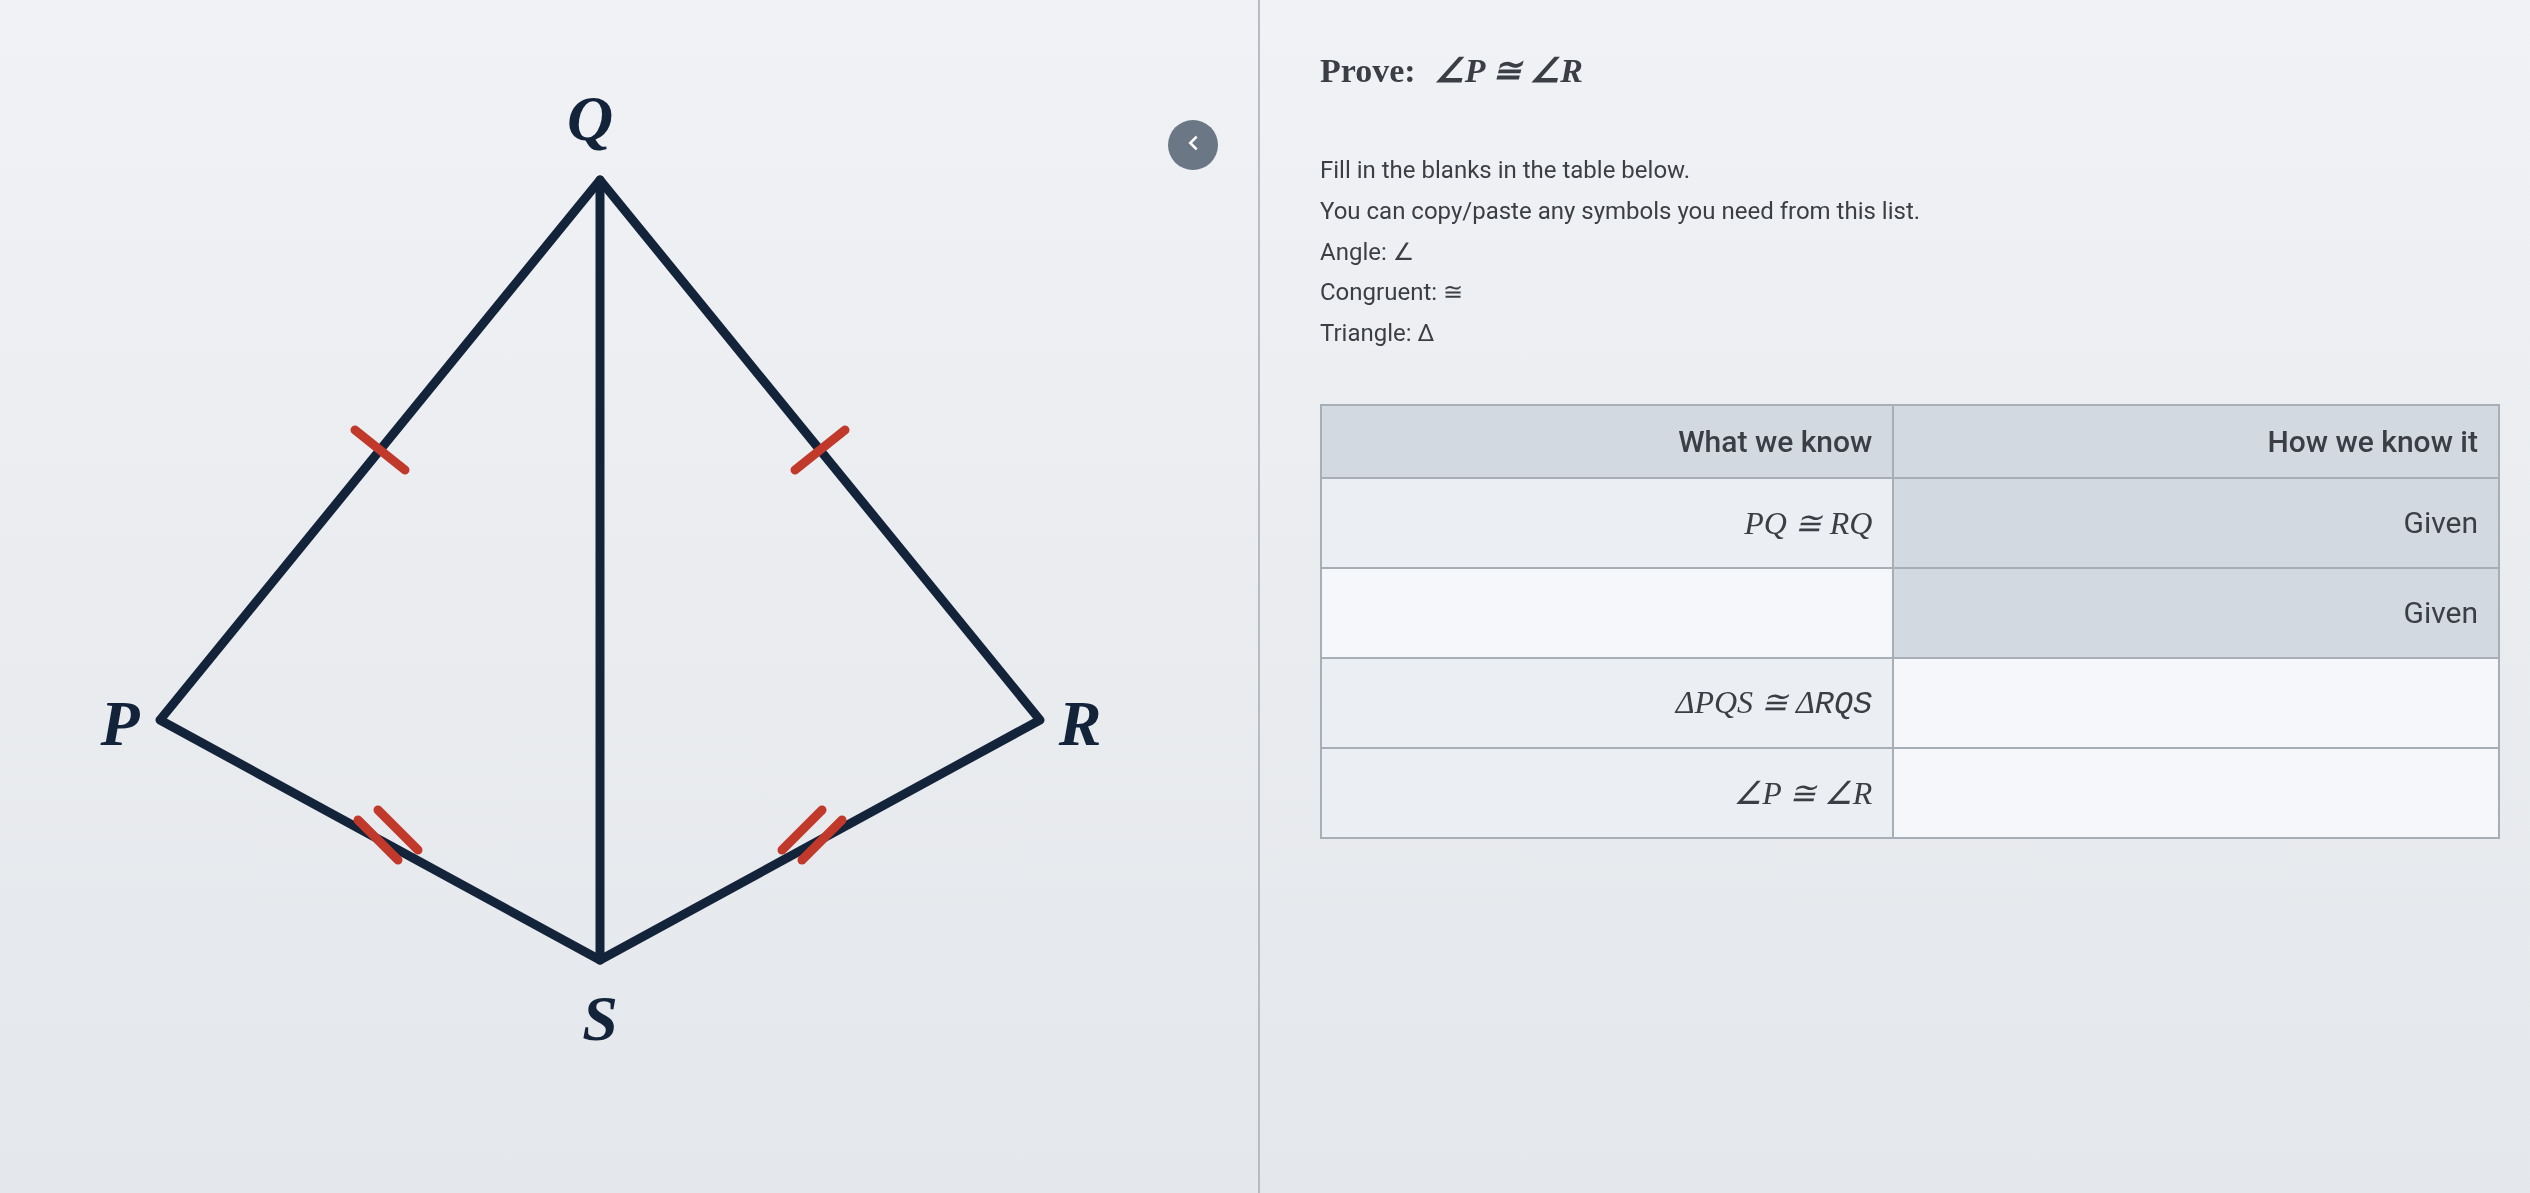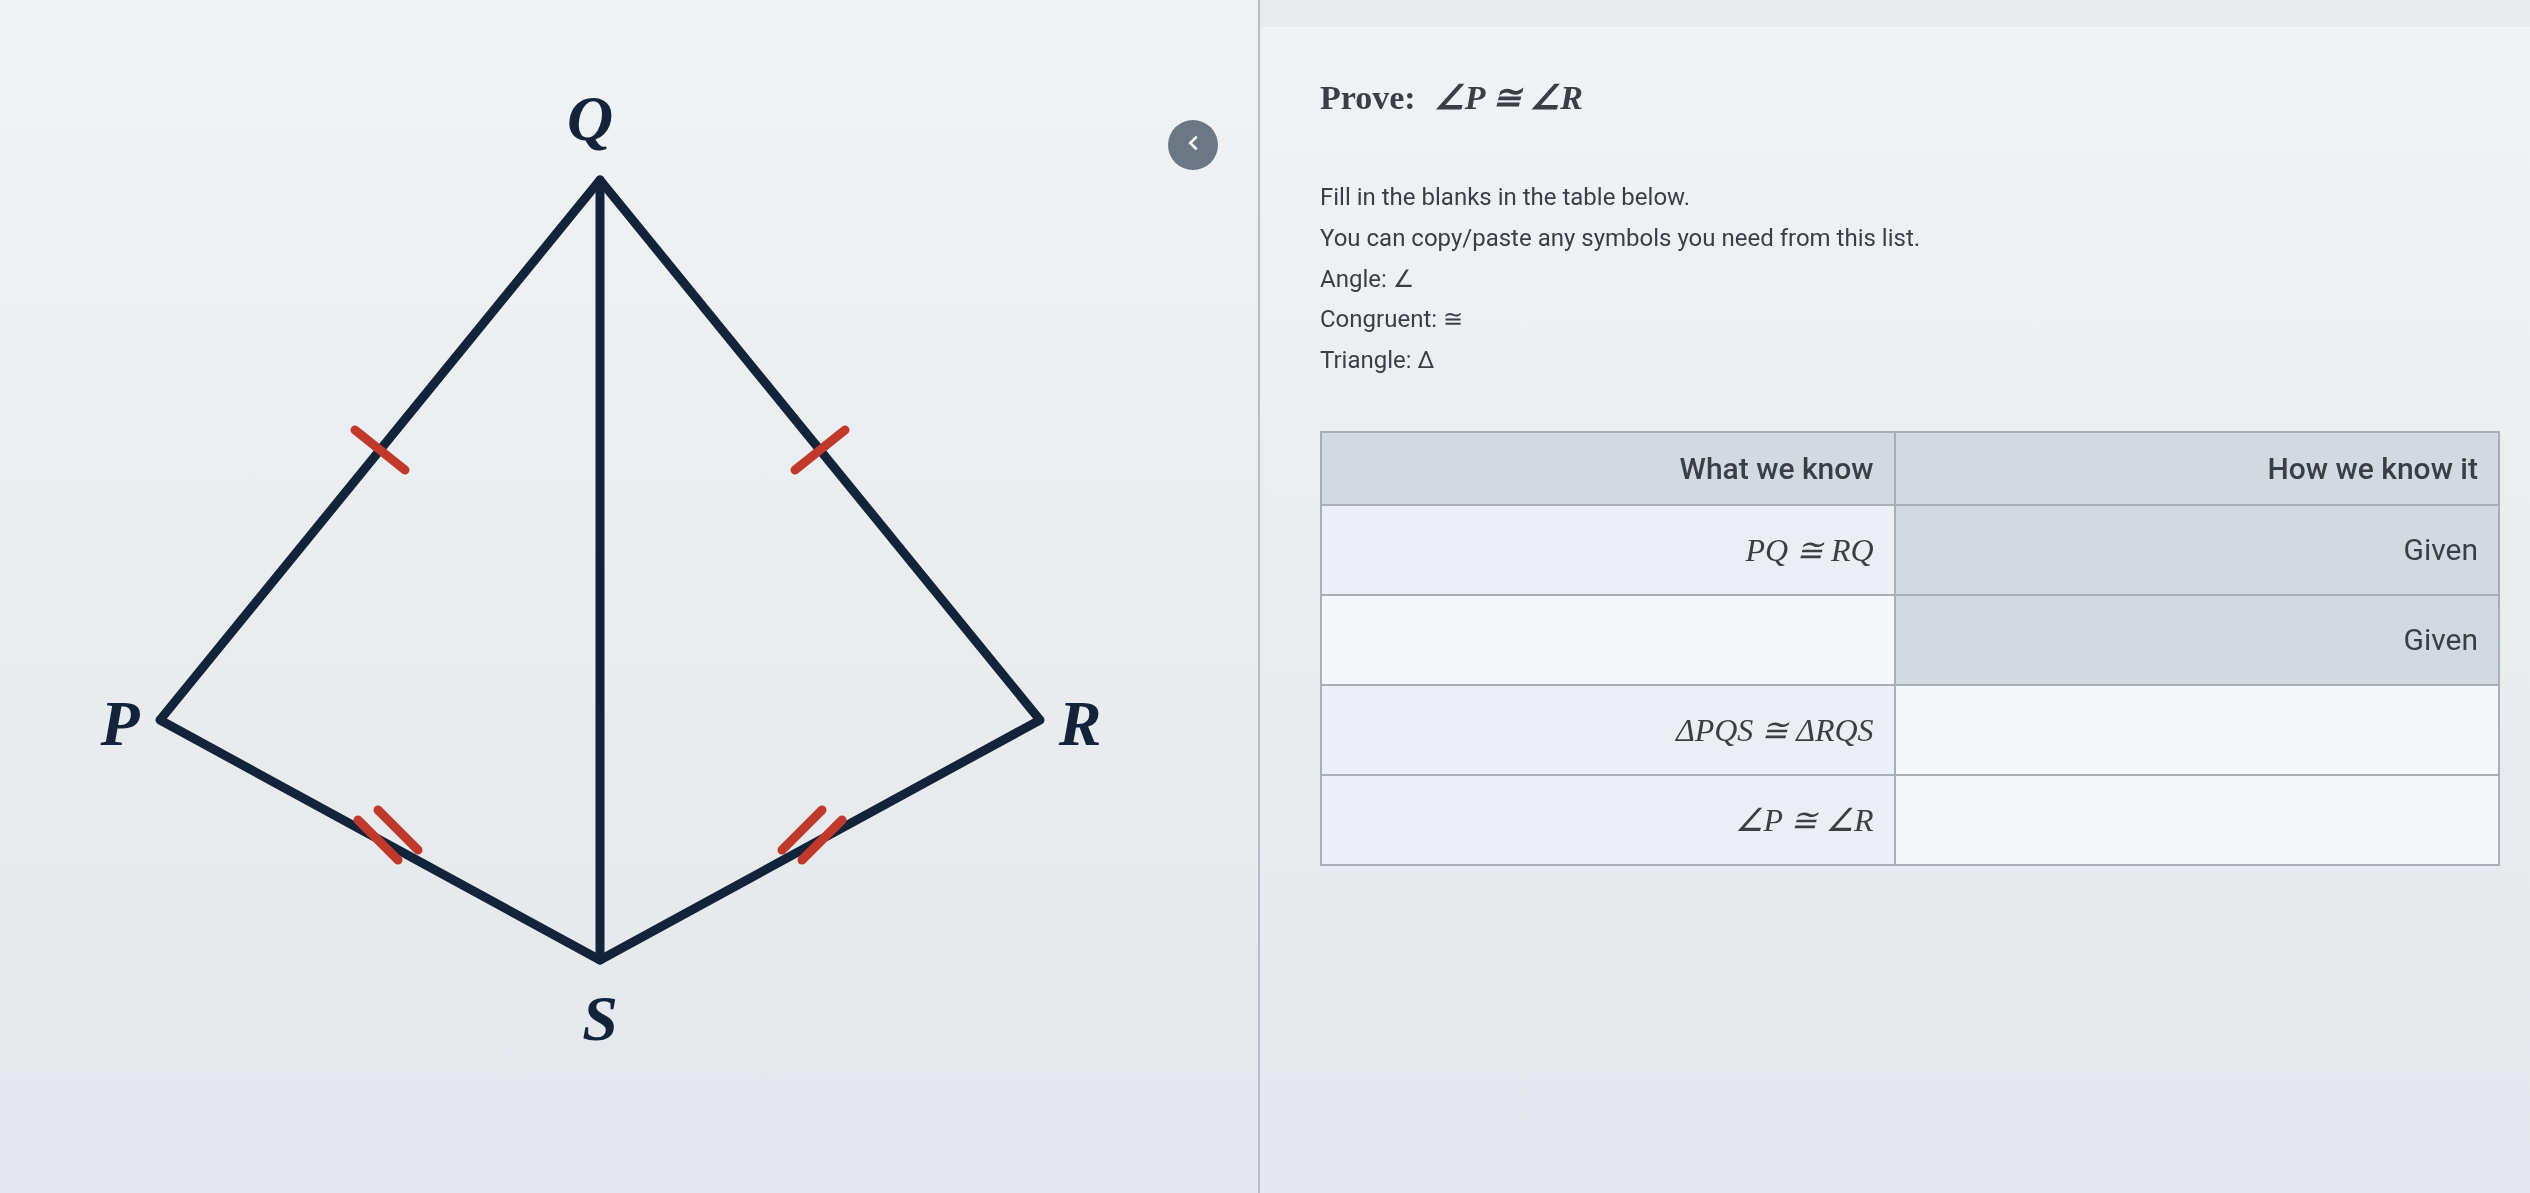--- a/index.html
+++ b/index.html
@@ -37,21 +37,20 @@
     align-items: center;
     justify-content: center;
     cursor: pointer;
   }
   .nav-btn svg { width: 22px; height: 22px; fill: #fff; }
   .right-panel {
     flex: 1;
     padding: 50px 30px 0 60px;
     background: linear-gradient(180deg, #f0f2f5 0%, #e4e7eb 100%);
     color: #3b3f45;
-    margin-top: 27px;
   }
   .prove-line {
     font-size: 34px;
     font-weight: 700;
     margin-bottom: 60px;
     font-family: "Times New Roman", serif;
   }
   .prove-line .math {
     font-style: italic;
     font-weight: 600;
@@ -164,21 +163,21 @@
     <tbody>
       <tr>
         <td class="math-cell"><span style="font-style:italic;">PQ</span> ≅ <span style="font-style:italic;">RQ</span></td>
         <td class="reason">Given</td>
       </tr>
       <tr>
         <td class="blank"></td>
         <td class="reason">Given</td>
       </tr>
       <tr>
-        <td class="math-cell">Δ<span style="font-style:italic;">PQS</span> ≅ Δ<span style="font-style:italic;">RQS</span></td>
+        <td class="math-cell">Δ<span style="font-style:italic;">PQS</span> ≅ Δ<span style="font-style:italic;font-family:Liberation Mono, monospace;">RQS</span></td>
         <td class="blank"></td>
       </tr>
       <tr>
         <td class="math-cell">∠<span style="font-style:italic;">P</span> ≅ ∠<span style="font-style:italic;">R</span></td>
         <td class="blank"></td>
       </tr>
     </tbody>
   </table>
 </div>
 

